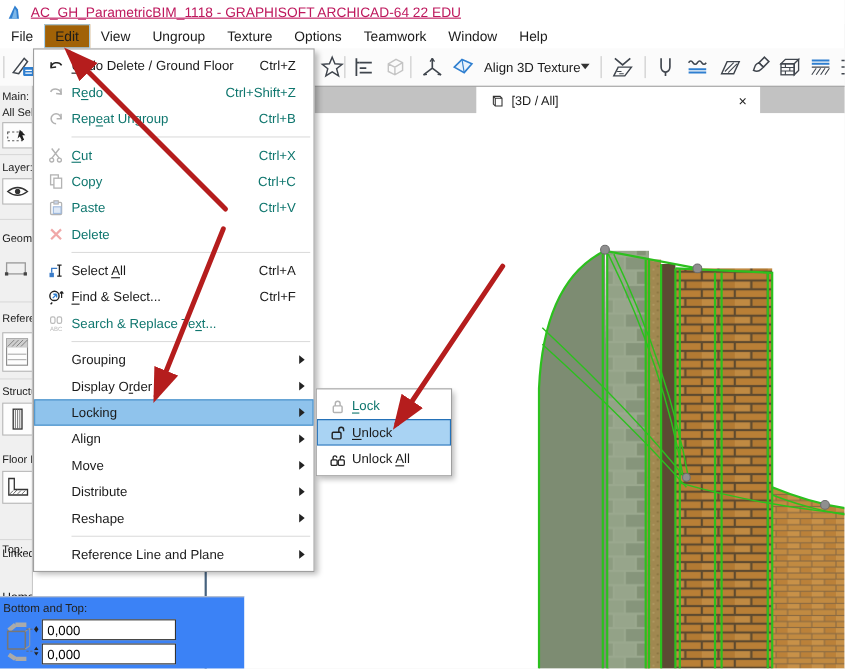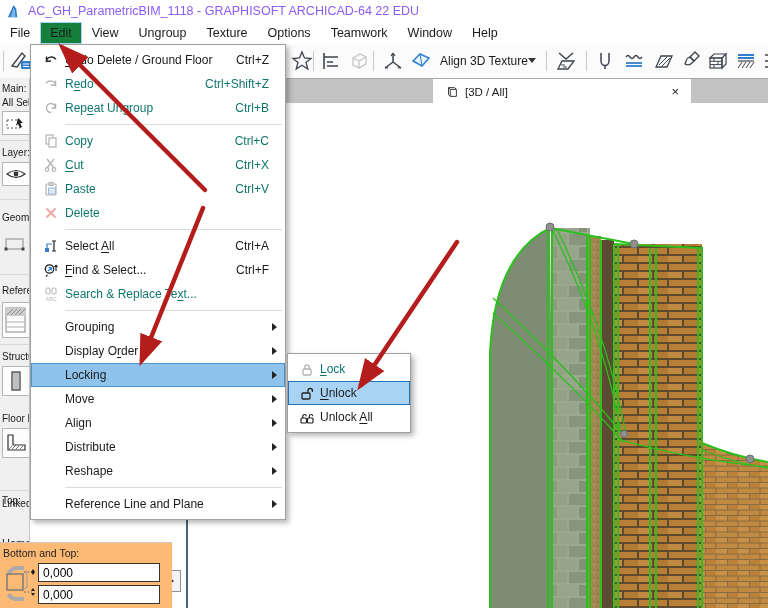--- a/index.html
+++ b/index.html
@@ -2,26 +2,26 @@
 <html><head>
 <meta charset="utf-8">
 <style>
   html,body{margin:0;padding:0;background:#e8e8e8;}
   .screen{position:relative;width:768px;height:608px;background:#ffffff;overflow:hidden;
           font-family:"Liberation Sans",sans-serif;color:#1b1b1b;}
   
   .titlebar{position:absolute;left:0;top:0;width:768px;height:22px;background:#fff;
             display:flex;align-items:center;padding-left:6px;box-sizing:border-box;}
   .titlebar .appicon{width:15px;height:15px;margin-right:7px;}
-  .titlebar .title{font-size:12.5px;color:#8b5cf6;}
+  .titlebar .title{font-size:12.5px;color:#be185d;text-decoration:underline;}
   
   .menubar{position:absolute;left:0;top:22px;width:636px;height:22px;background:#fff;
            display:flex;align-items:stretch;font-size:12.5px;}
   .mb-item{padding:0 10px;line-height:22px;cursor:default;}
-  .mb-item.active{background:#15803d;box-shadow:inset 0 0 0 1px #a6d4f5;}
+  .mb-item.active{background:#a16207;box-shadow:inset 0 0 0 1px #a6d4f5;}
   
   .toolbar{position:absolute;left:0;top:44px;width:768px;height:34px;background:#fbfbfb;}
   .tbi{position:absolute;top:5px;width:24px;height:24px;}
   .tbsep{position:absolute;top:7px;width:1px;height:20px;background:#c9c9c9;}
   .tblabel{position:absolute;top:10px;font-size:12px;color:#1b1b1b;white-space:nowrap;}
   .tbcaret{position:absolute;top:14px;width:0;height:0;border-left:4px solid transparent;
            border-right:4px solid transparent;border-top:5px solid #333;}
   
   .tabstrip{position:absolute;left:186px;top:78px;width:582px;height:25px;background:#c2c2c2;
             border-top:1px solid #a7a7a7;box-sizing:border-box;}
@@ -33,21 +33,21 @@
   .viewport{position:absolute;left:186px;top:103px;width:582px;height:505px;background:#fff;
             border-left:2px solid #46627e;box-sizing:border-box;z-index:1;}
   
   .sidebar{position:absolute;left:0;top:78px;width:30px;height:464px;background:#f0f0f0;
            border-right:1px solid #c8c8c8;box-sizing:border-box;z-index:2;overflow:hidden;}
   .sb-label{position:absolute;left:2px;font-size:10px;color:#1a1a1a;white-space:nowrap;}
   .sb-btn{position:absolute;left:2px;width:26px;background:#fdfdfd;border:1px solid #b5b5b5;
           display:flex;align-items:center;justify-content:center;}
   .sb-div{position:absolute;left:0;width:30px;height:1px;background:#d9d9d9;}
   
-  .bottompanel{position:absolute;left:0;top:542px;width:172px;height:66px;background:#fdba74;z-index:2;
+  .bottompanel{position:absolute;left:0;top:542px;width:222px;height:66px;background:#3b82f6;z-index:2;
                border-top:1px solid #c8c8c8;box-sizing:border-box;}
   .bp-label{position:absolute;left:3px;top:4px;font-size:10.5px;color:#222;}
   .bp-input{position:absolute;left:38px;width:112px;height:17px;border:1px solid #333;background:#fff;
             font-family:"Liberation Sans",sans-serif;font-size:12px;padding:0 4px;}
   .bp-flybtn{position:absolute;left:161px;top:570px;width:18px;height:20px;background:#f3f3f3;
              border:1px solid #909090;display:flex;align-items:center;justify-content:center;}
   .bp-flybtn i{width:0;height:0;border-top:4px solid transparent;border-bottom:4px solid transparent;
                border-left:6px solid #111;}
   
   .menu{position:absolute;left:30px;top:44px;width:256px;background:#fff;border:1px solid #9f9f9f;
@@ -385,38 +385,38 @@
       </span>
       <span class="mlab"><span>Rep</span><u>e</u><span>at Ungroup</span></span>
       <span class="msc">Ctrl+B</span>
     </div>
 
     <div class="msep"></div>
 
     <div class="mi dis">
       <span class="mico">
         <svg viewBox="0 0 16 16" width="16" height="16">
-            <rect x="3" y="2" width="7" height="9" fill="#fff" stroke="#b3b3b3" stroke-width="1.2"></rect>
-            <rect x="6" y="5" width="7" height="9" fill="#fff" stroke="#b3b3b3" stroke-width="1.2"></rect>
-          </svg>
-      </span>
-      <span class="mlab"><span>Copy</span><u></u><span></span></span>
-      <span class="msc">Ctrl+C</span>
-    </div>
-
-    <div class="mi dis">
-      <span class="mico">
-        <svg viewBox="0 0 16 16" width="16" height="16">
             <path d="M4 2 L11 11 M11 2 L4 11" stroke="#b3b3b3" stroke-width="1.3" fill="none"></path>
             <circle cx="4" cy="12.5" r="1.8" fill="none" stroke="#b3b3b3" stroke-width="1.2"></circle>
             <circle cx="11" cy="12.5" r="1.8" fill="none" stroke="#b3b3b3" stroke-width="1.2"></circle>
           </svg>
       </span>
       <span class="mlab"><span></span><u>C</u><span>ut</span></span>
       <span class="msc">Ctrl+X</span>
+    </div>
+
+    <div class="mi dis">
+      <span class="mico">
+        <svg viewBox="0 0 16 16" width="16" height="16">
+            <rect x="3" y="2" width="7" height="9" fill="#fff" stroke="#b3b3b3" stroke-width="1.2"></rect>
+            <rect x="6" y="5" width="7" height="9" fill="#fff" stroke="#b3b3b3" stroke-width="1.2"></rect>
+          </svg>
+      </span>
+      <span class="mlab"><span>Copy</span><u></u><span></span></span>
+      <span class="msc">Ctrl+C</span>
     </div>
 
     <div class="mi dis">
       <span class="mico">
         <svg viewBox="0 0 16 16" width="16" height="16">
             <rect x="3" y="3" width="10" height="11" rx="1" fill="none" stroke="#b3b3b3" stroke-width="1.2"></rect>
             <rect x="6" y="1.5" width="4" height="3" fill="#c9d6ec" stroke="#b3b3b3" stroke-width="1"></rect>
             <rect x="5.5" y="7" width="7" height="6" fill="#dfe9f6" stroke="#9db8dd" stroke-width="1"></rect>
           </svg>
       </span>
@@ -488,27 +488,27 @@
     </div>
 
     <div class="mi hl">
       <span class="mico"></span>
       <span class="mlab"><span>Locking</span><u></u><span></span></span>
       <span class="marr"></span>
     </div>
 
     <div class="mi">
       <span class="mico"></span>
+      <span class="mlab"><span>Align</span><u></u><span></span></span>
+      <span class="marr"></span>
+    </div>
+
+    <div class="mi">
+      <span class="mico"></span>
       <span class="mlab"><span>Move</span><u></u><span></span></span>
-      <span class="marr"></span>
-    </div>
-
-    <div class="mi">
-      <span class="mico"></span>
-      <span class="mlab"><span>Align</span><u></u><span></span></span>
       <span class="marr"></span>
     </div>
 
     <div class="mi">
       <span class="mico"></span>
       <span class="mlab"><span>Distribute</span><u></u><span></span></span>
       <span class="marr"></span>
     </div>
 
     <div class="mi">

